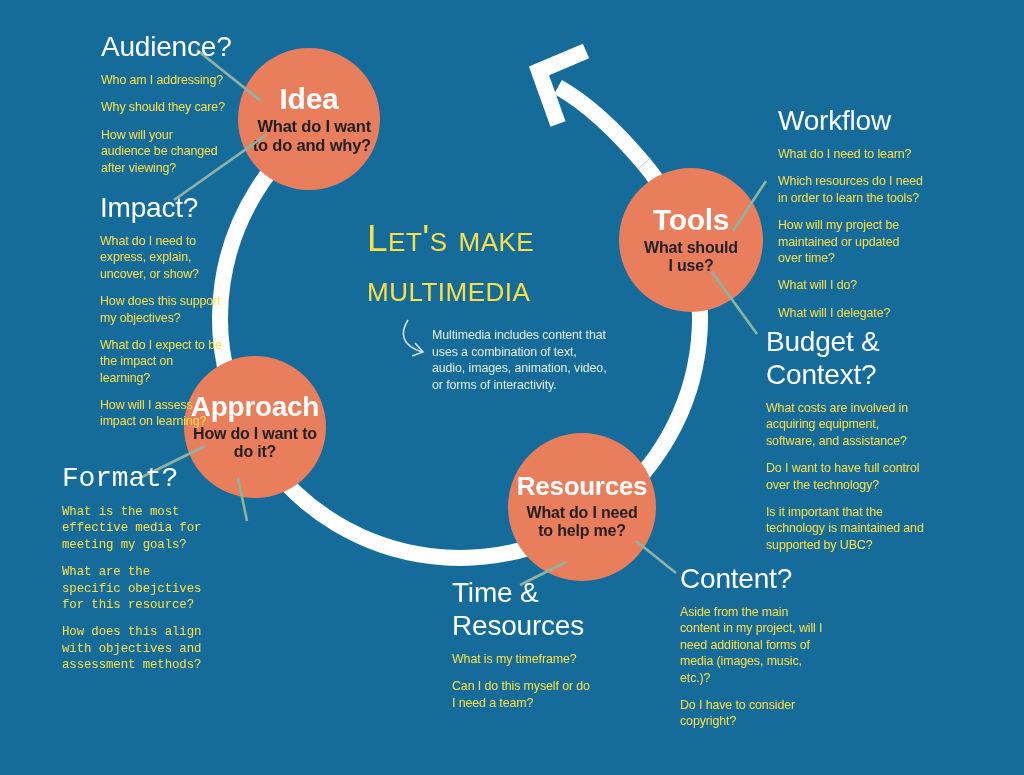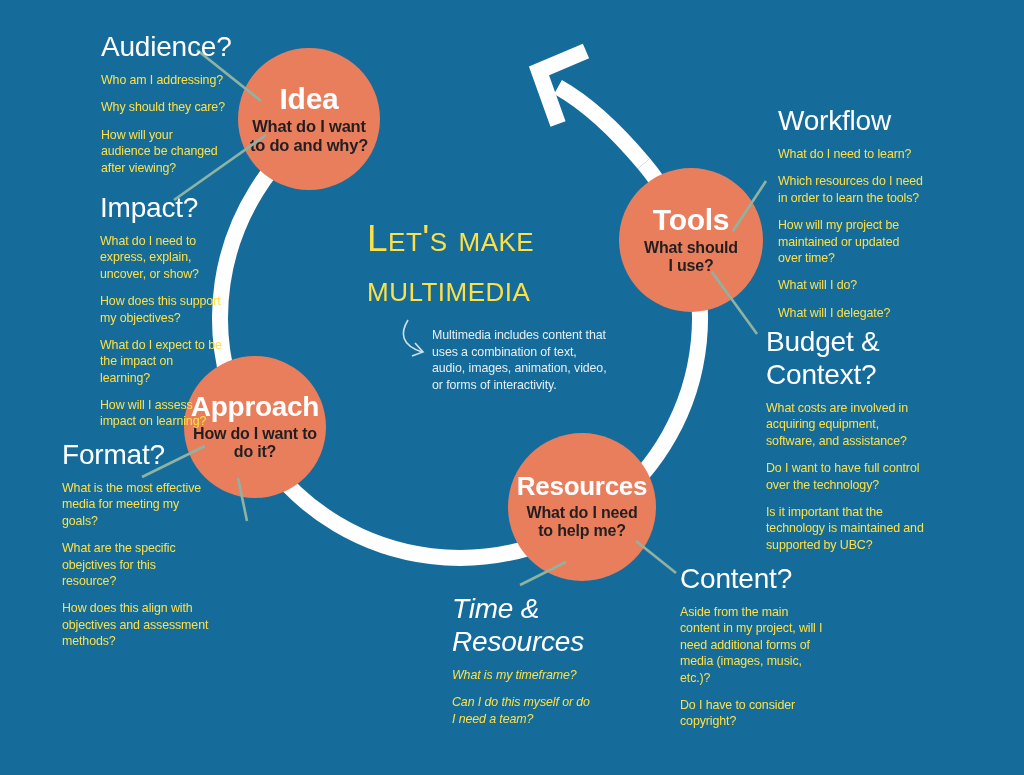--- a/index.html
+++ b/index.html
@@ -11,21 +11,21 @@
     font-family:"Liberation Sans","DejaVu Sans",sans-serif;
   }
   .layer{position:absolute;left:0;top:0;pointer-events:none;}
 
   
   .node{
     position:absolute;border-radius:50%;background:#E97E5D;
     display:flex;flex-direction:column;align-items:center;justify-content:center;
     text-align:center;
   }
-  #node-idea{left:238px;top:48px;width:142px;height:142px;}
+  #node-idea{left:238px;top:48px;width:142px;height:142px;text-align:right;}
   #node-tools{left:619px;top:168px;width:144px;height:144px;}
   #node-approach{left:184px;top:356px;width:142px;height:142px;}
   #node-resources{left:508px;top:433px;width:148px;height:148px;}
   .node-title{color:#FFFFFF;font-weight:700;font-size:30px;line-height:1.05;letter-spacing:-0.3px;}
   #node-approach .node-title{font-size:28px;}
   #node-resources .node-title{font-size:26px;}
   .node-sub{color:#231F20;font-weight:700;font-size:16px;line-height:1.16;margin-top:3px;letter-spacing:-0.2px;}
   #node-idea .node-sub{max-width:124px;font-size:16.5px;}
   #node-tools .node-sub{max-width:102px;}
   #node-approach .node-sub{max-width:126px;}
@@ -47,23 +47,23 @@
   .note h2{
     margin:0 0 9px 0;color:#FFFFFF;font-weight:400;
     font-size:28px;line-height:1.18;letter-spacing:-0.2px;white-space:pre-line;
   }
   .note p{
     margin:0 0 11px 0;color:#fde047;
     font-size:12.4px;line-height:1.32;letter-spacing:-0.1px;
   }
   #sec-audience{left:101px;top:30px;width:124px;}
   #sec-impact{left:100px;top:191px;width:126px;}
-  #sec-format{left:62px;top:438px;width:148px;}
+  #sec-format{left:62px;top:462px;width:148px;font-family:Liberation Mono, monospace;}
   #sec-presentation{left:220px;top:522px;width:162px;}
-  #sec-time{left:452px;top:592px;width:142px;font-style:italic;}
+  #sec-time{left:452px;top:576px;width:142px;}
   #sec-content{left:680px;top:562px;width:150px;}
   #sec-workflow{left:778px;top:104px;width:148px;}
   #sec-budget{left:766px;top:325px;width:162px;}
 </style>
 </head>
 <body>
 
 <div class="canvas">
 
   <svg class="layer" width="1024" height="775">

